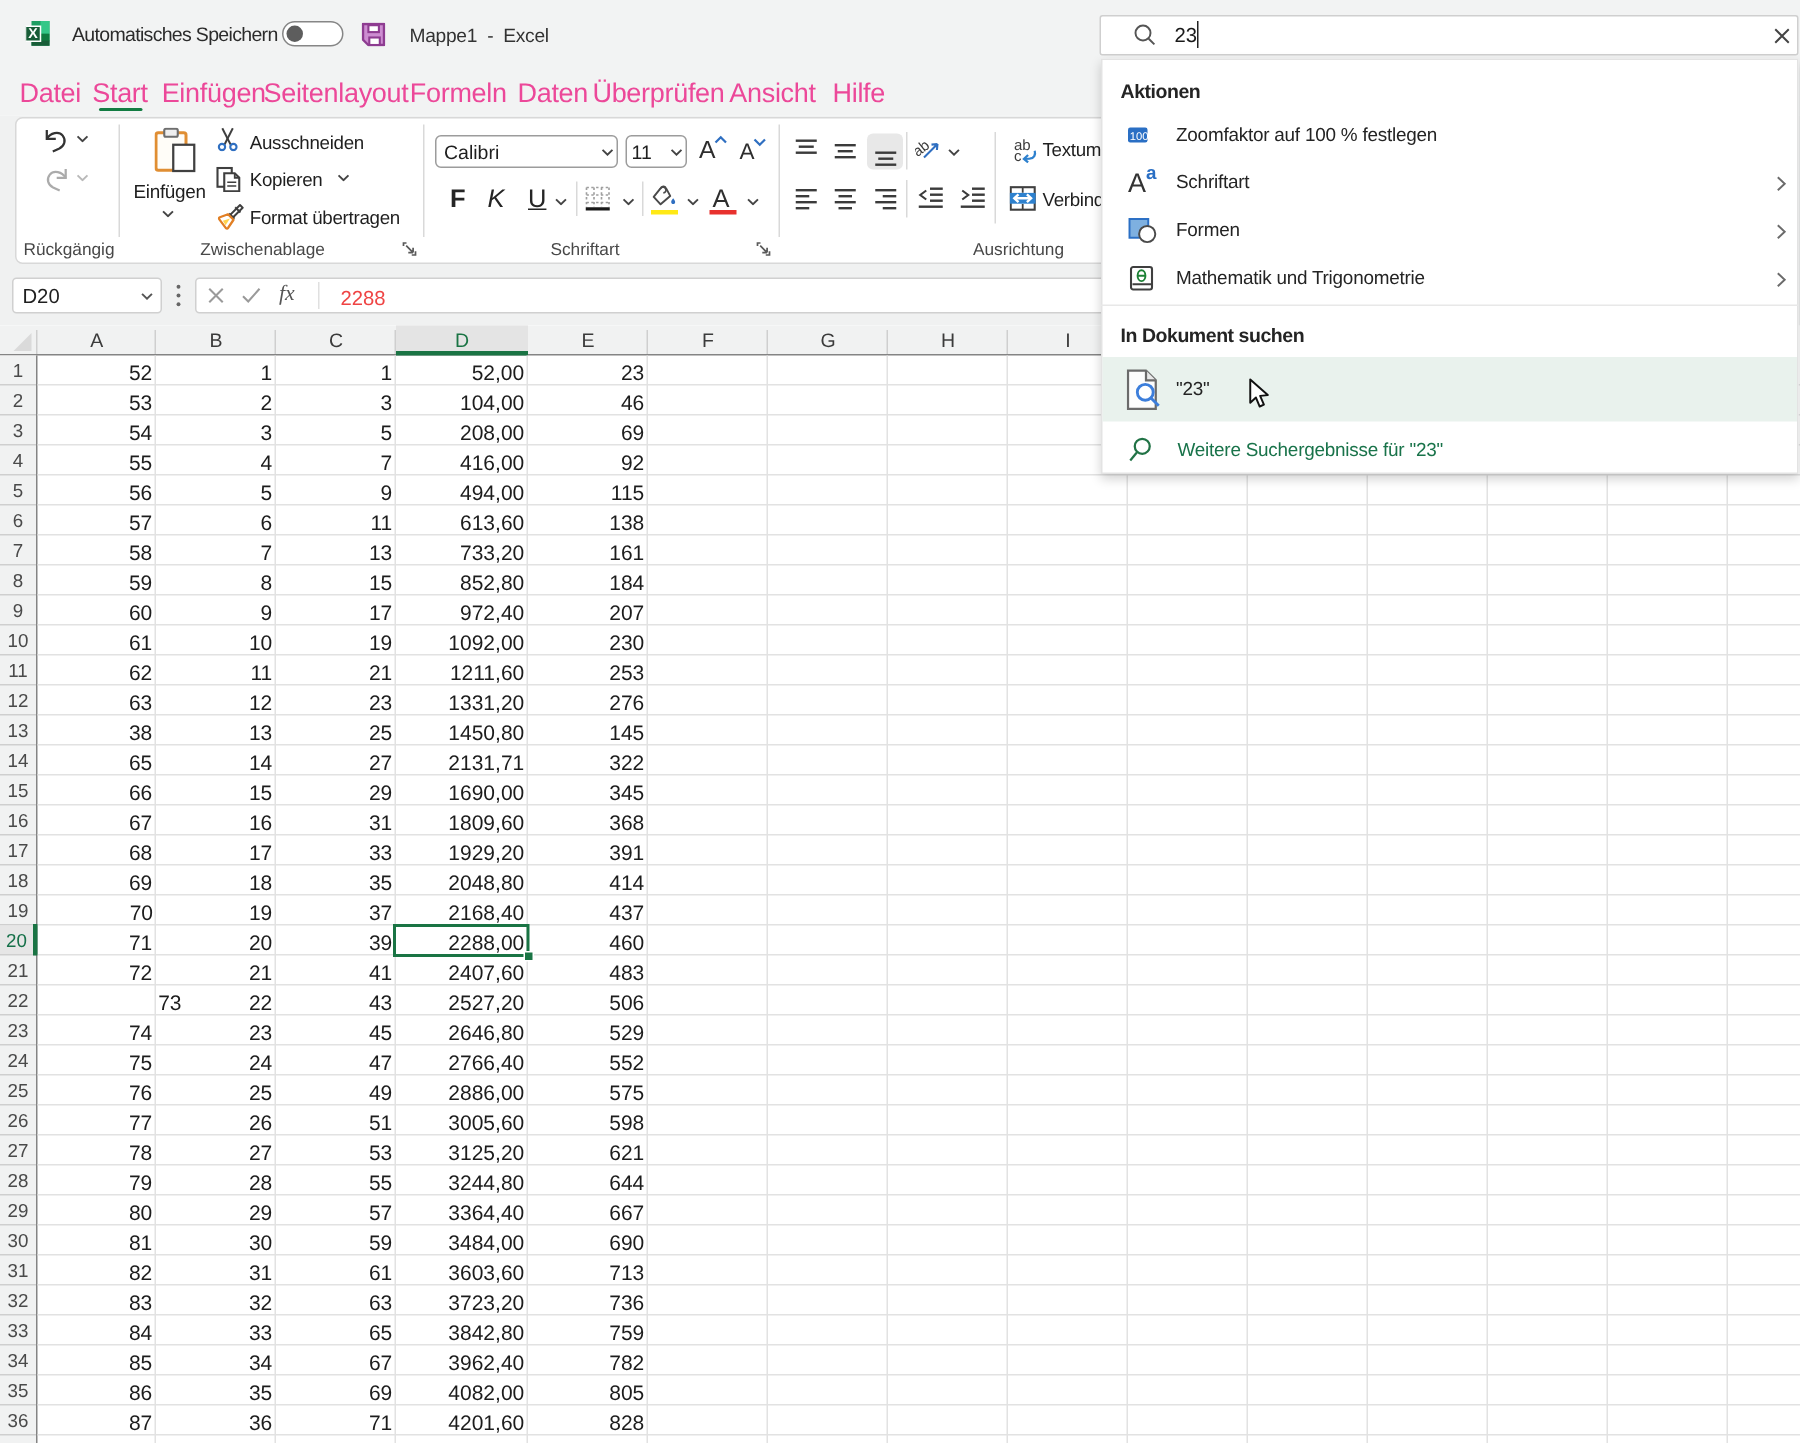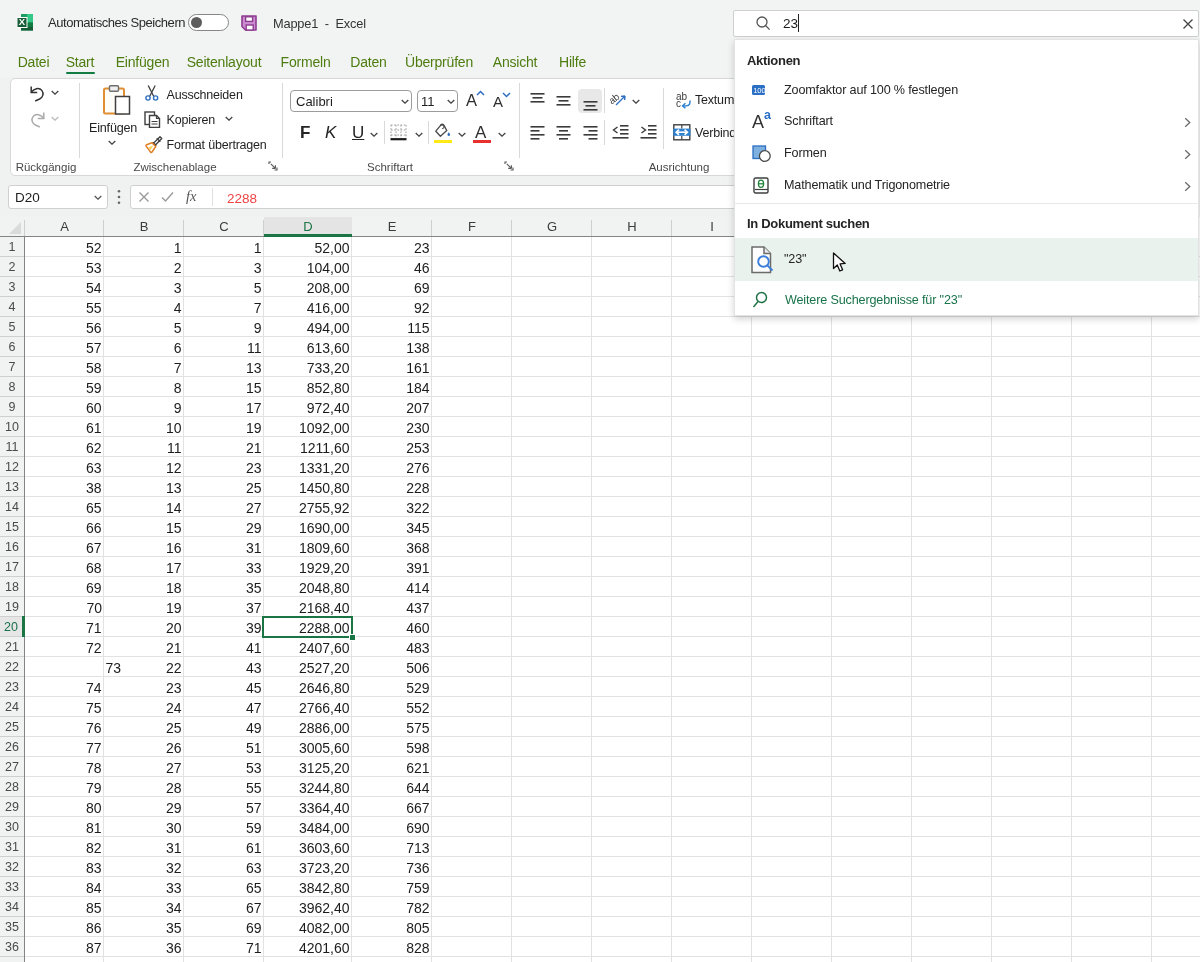--- a/index.html
+++ b/index.html
@@ -5,21 +5,21 @@
 body{font-family:"Liberation Sans",sans-serif;background:#fff;position:relative;color:#262626}
 .ab{position:absolute}
 .t{position:absolute;white-space:nowrap}
 .gl{position:absolute;background:#e2e2e2}
 .cn{position:absolute;height:20px;line-height:20px;text-align:right;font-size:14px;color:#1c1c1c}
 .rh{position:absolute;width:24px;height:20px;line-height:21px;text-align:center;font-size:12.5px;color:#4a4a4a}
 .ch{position:absolute;top:217px;height:20px;line-height:19px;text-align:center;font-size:13px;color:#3b3b3b}
 .sep{position:absolute;width:1px;background:#d9d9d9}
 .glabel{position:absolute;font-size:11.5px;color:#484848;text-align:center;top:160px;height:14px;line-height:14px}
 .rbt{position:absolute;font-size:12.5px;color:#1f1f1f;letter-spacing:-0.2px}
-.mi{position:absolute;top:51px;height:22px;line-height:22px;font-size:14px;color:#4d7c0f;letter-spacing:-0.2px;transform:translateX(-50%)}
+.mi{position:absolute;top:51px;height:22px;line-height:22px;font-size:18px;color:#ec4899;letter-spacing:-0.2px;transform:translateX(-50%)}
 .pit{position:absolute;font-size:12.6px;color:#242424;letter-spacing:-0.15px}
 </style></head><body>
 
 <div class="ab" style="left:0;top:0;width:1200px;height:77px;background:#f2f3f3"></div>
 <svg class="ab" style="left:17px;top:14px" width="17" height="17" viewBox="0 0 17 17">
 <rect x="4" y="0" width="12" height="16.5" fill="#1e9e62"></rect>
 <rect x="10" y="0" width="6" height="8.5" fill="#35c788"></rect>
 <rect x="10" y="8.5" width="6" height="5" fill="#107c41"></rect>
 <rect x="4" y="13" width="12" height="3.5" fill="#185c37"></rect>
 <rect x="4" y="9" width="6.5" height="4" fill="#0f703c"></rect>
@@ -459,25 +459,25 @@
 <span class="cn" style="left:352px;top:438px;width:77.5px">253</span>
 <span class="cn" style="left:24px;top:458px;width:77.5px">63</span>
 <span class="cn" style="left:104px;top:458px;width:77.5px">12</span>
 <span class="cn" style="left:184px;top:458px;width:77.5px">23</span>
 <span class="cn" style="left:272px;top:458px;width:77.5px">1331,20</span>
 <span class="cn" style="left:352px;top:458px;width:77.5px">276</span>
 <span class="cn" style="left:24px;top:478px;width:77.5px">38</span>
 <span class="cn" style="left:104px;top:478px;width:77.5px">13</span>
 <span class="cn" style="left:184px;top:478px;width:77.5px">25</span>
 <span class="cn" style="left:272px;top:478px;width:77.5px">1450,80</span>
-<span class="cn" style="left:352px;top:478px;width:77.5px">228</span>
+<span class="cn" style="left:352px;top:478px;width:77.5px">145</span>
 <span class="cn" style="left:24px;top:498px;width:77.5px">65</span>
 <span class="cn" style="left:104px;top:498px;width:77.5px">14</span>
 <span class="cn" style="left:184px;top:498px;width:77.5px">27</span>
-<span class="cn" style="left:272px;top:498px;width:77.5px">2755,92</span>
+<span class="cn" style="left:272px;top:498px;width:77.5px">2131,71</span>
 <span class="cn" style="left:352px;top:498px;width:77.5px">322</span>
 <span class="cn" style="left:24px;top:518px;width:77.5px">66</span>
 <span class="cn" style="left:104px;top:518px;width:77.5px">15</span>
 <span class="cn" style="left:184px;top:518px;width:77.5px">29</span>
 <span class="cn" style="left:272px;top:518px;width:77.5px">1690,00</span>
 <span class="cn" style="left:352px;top:518px;width:77.5px">345</span>
 <span class="cn" style="left:24px;top:538px;width:77.5px">67</span>
 <span class="cn" style="left:104px;top:538px;width:77.5px">16</span>
 <span class="cn" style="left:184px;top:538px;width:77.5px">31</span>
 <span class="cn" style="left:272px;top:538px;width:77.5px">1809,60</span>

